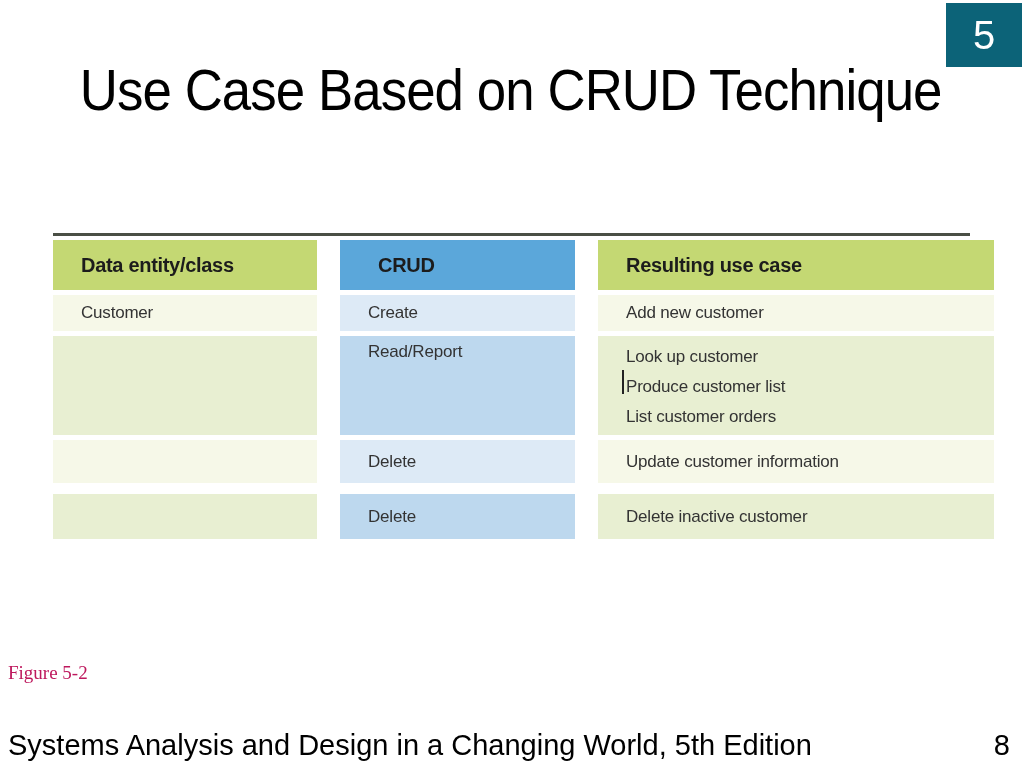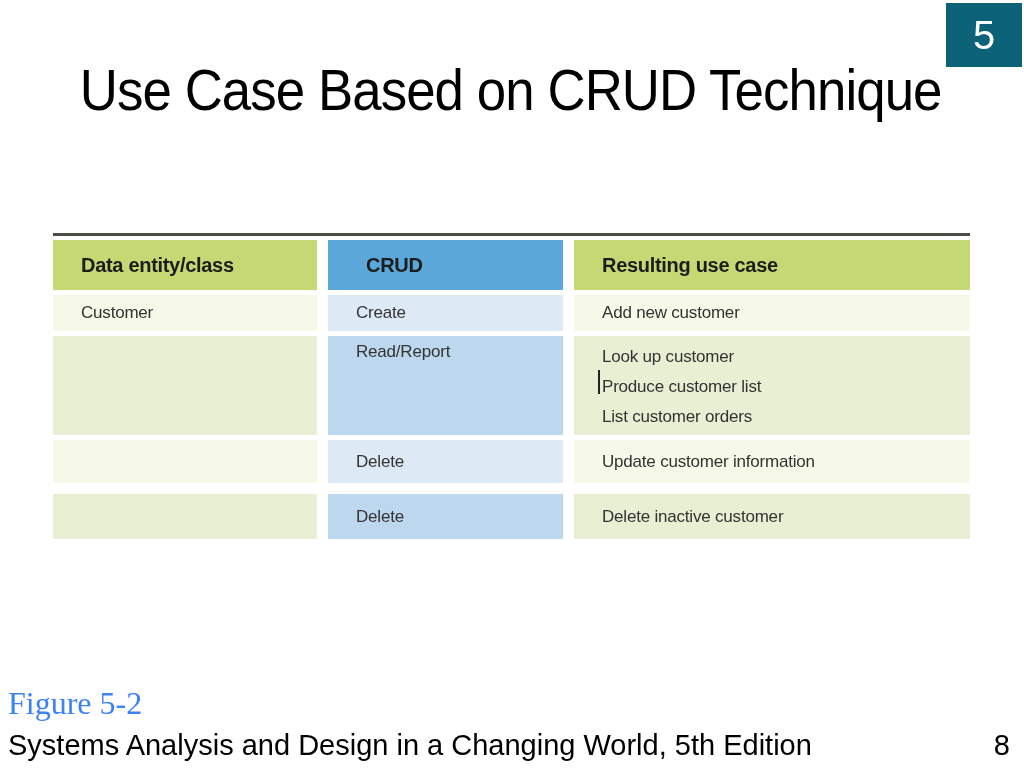--- a/index.html
+++ b/index.html
@@ -42,21 +42,21 @@
     width: 917px;
   }
   .t-topline {
     height: 3px;
     background: var(--table-top-border, #4a4f45);
     margin-bottom: 4px;
   }
   .t-row {
     display: grid;
     grid-template-columns: 264px 235px 396px;
-    column-gap: 11px;
+    column-gap: 23px;
     margin-top: 5px;
     border-radius: 7px;
   }
   .t-row.header { margin-top: 0; height: 50px; }
   .t-row.r1 { height: 36px; }
   .t-row.r2 { height: 99px; }
   .t-row.r3 { height: 43px; }
   .t-row.r4 { height: 45px; margin-top: 11px; }
 
   .cell {
@@ -93,24 +93,24 @@
     background: #222222;
     position: absolute;
     margin-left: -4px;
     margin-top: -2px;
   }
   .uc-line-wrap { position: relative; }
 
   
   .figure-caption {
     position: absolute;
-    left: 8px; top: 685px;
+    left: 8px; top: 662px;
     font-family: "Liberation Serif", serif;
-    font-size: 32px;
-    color: #3b82f6;
+    font-size: 19px;
+    color: #be185d;
   }
   .footer-bar {
     position: absolute;
     left: 8px; top: 729px;
     width: 1002px;
     display: flex;
     justify-content: space-between;
     font-size: 29px;
     color: #000000;
   }

